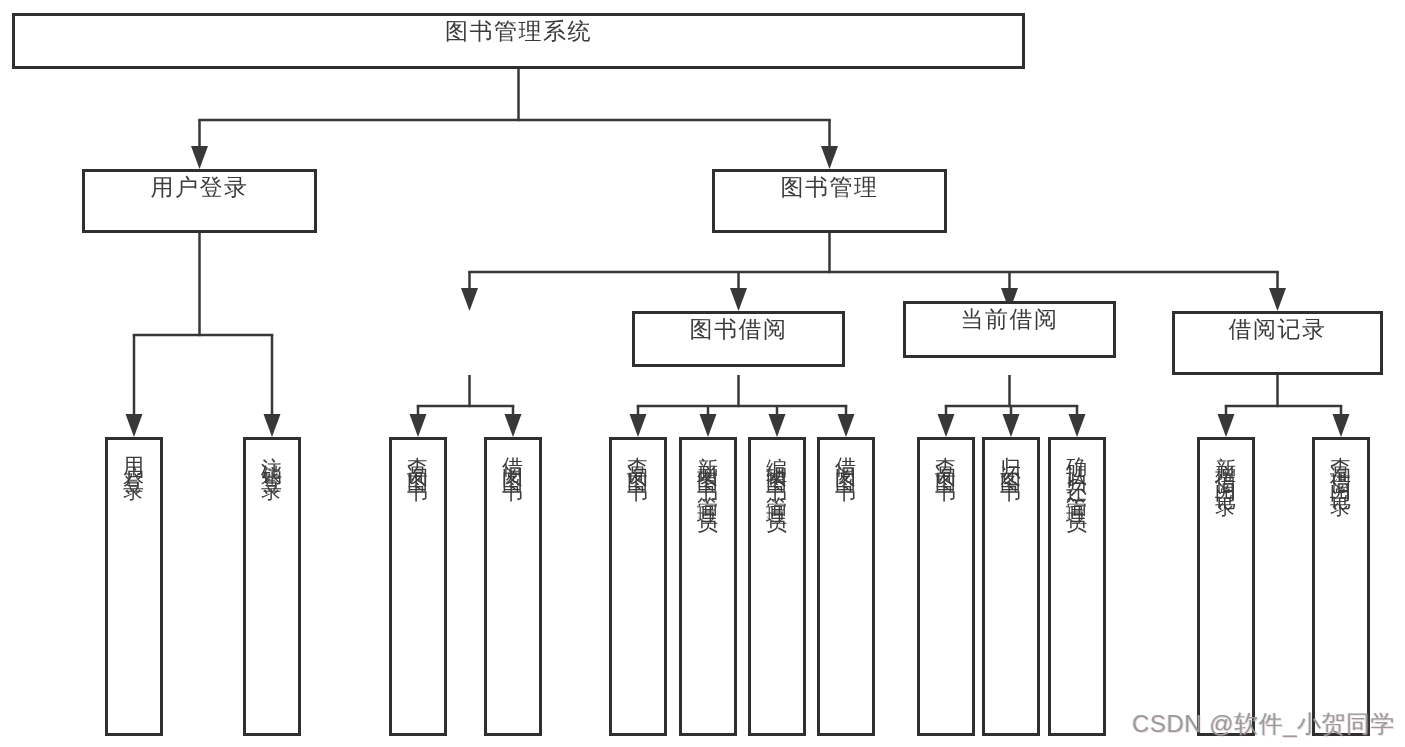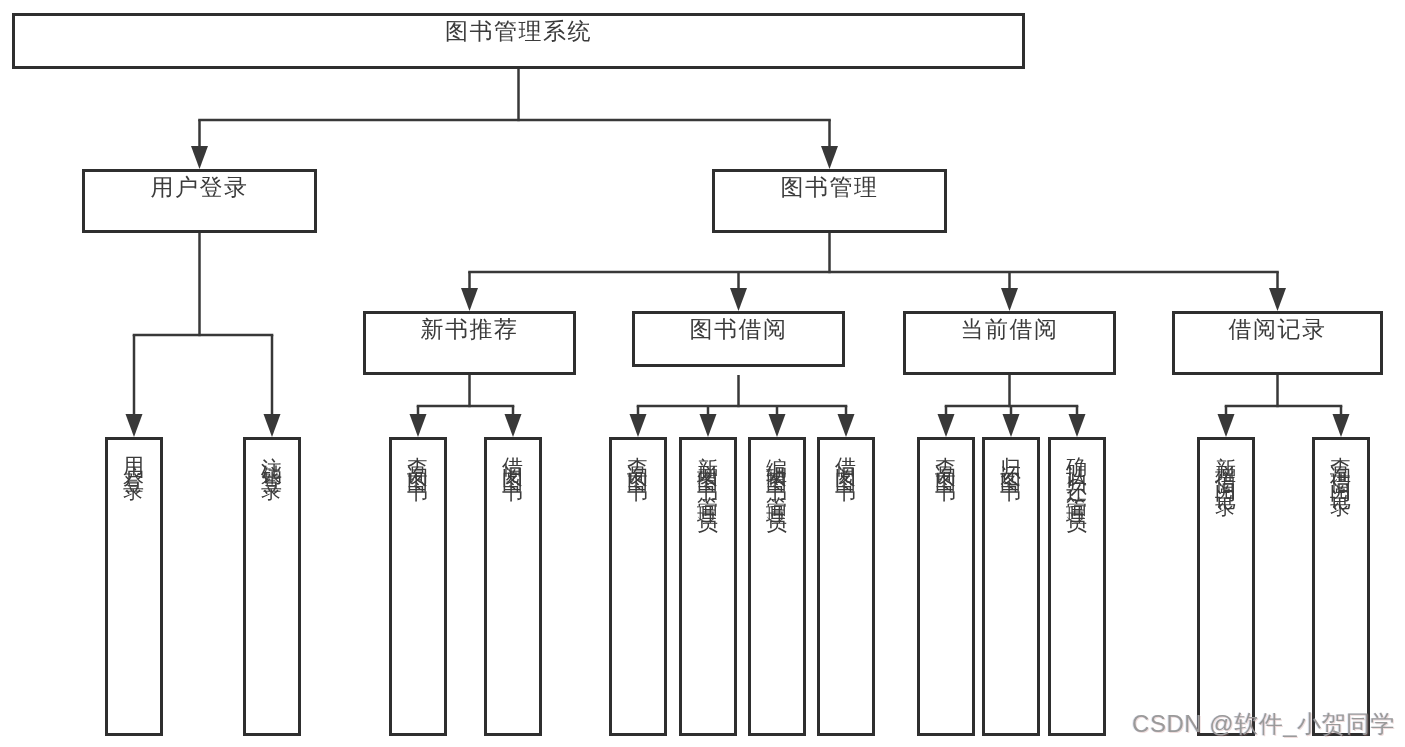--- a/index.html
+++ b/index.html
@@ -102,27 +102,24 @@
     <span class="lbl">图书管理系统</span>
   </div>
 
   <div class="node" style="left:82px;top:169px;width:235px;height:64px">
     <span class="lbl">用户登录</span>
   </div>
   <div class="node" style="left:712px;top:169px;width:235px;height:64px">
     <span class="lbl">图书管理</span>
   </div>
 
-  <div class="node" style="left:363px;top:311px;width:213px;height:64px">
-    <span class="lbl">新书推荐</span>
-  </div>
   <div class="node" style="left:632px;top:311px;width:213px;height:56px">
     <span class="lbl">图书借阅</span>
   </div>
-  <div class="node" style="left:903px;top:311px;width:213px;height:64px">
+  <div class="node" style="left:903px;top:301px;width:213px;height:57px">
     <span class="lbl">当前借阅</span>
   </div>
   <div class="node" style="left:1172px;top:311px;width:211px;height:64px">
     <span class="lbl">借阅记录</span>
   </div>
 
   <div class="node leaf" style="left:105px;top:437px;width:58px;height:299px">
     <span class="lbl">用户登录</span>
   </div>
   <div class="node leaf" style="left:243px;top:437px;width:58px;height:299px">

